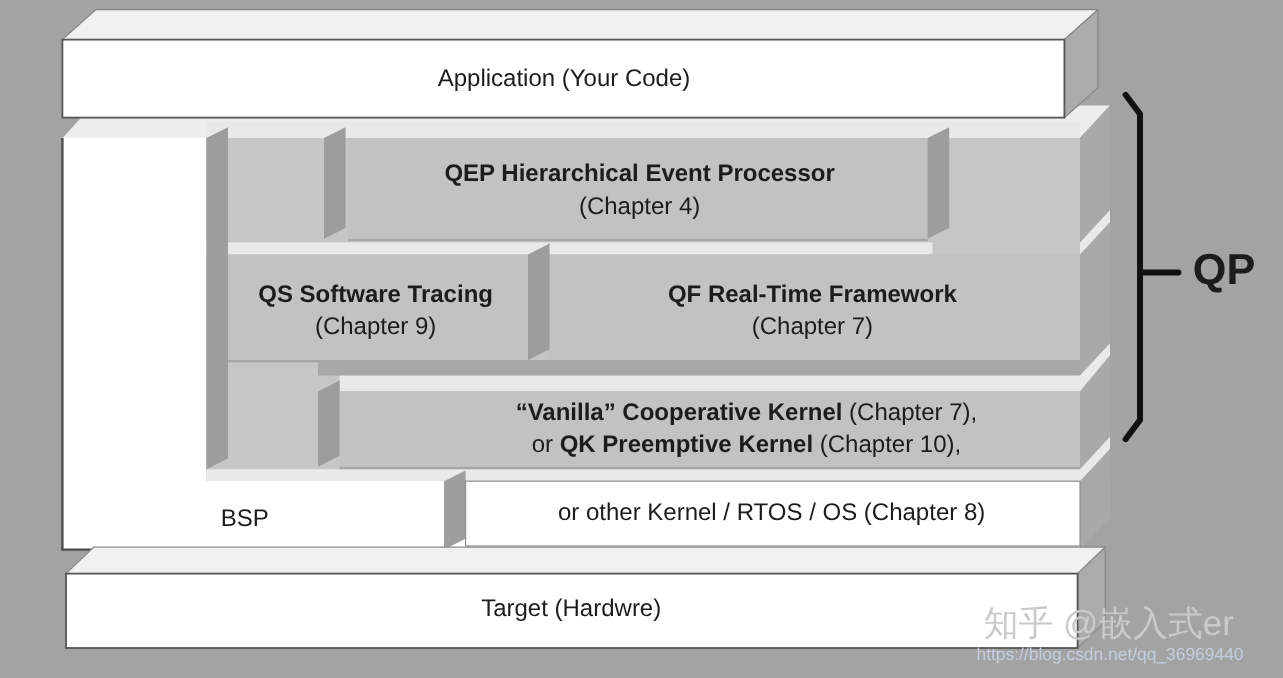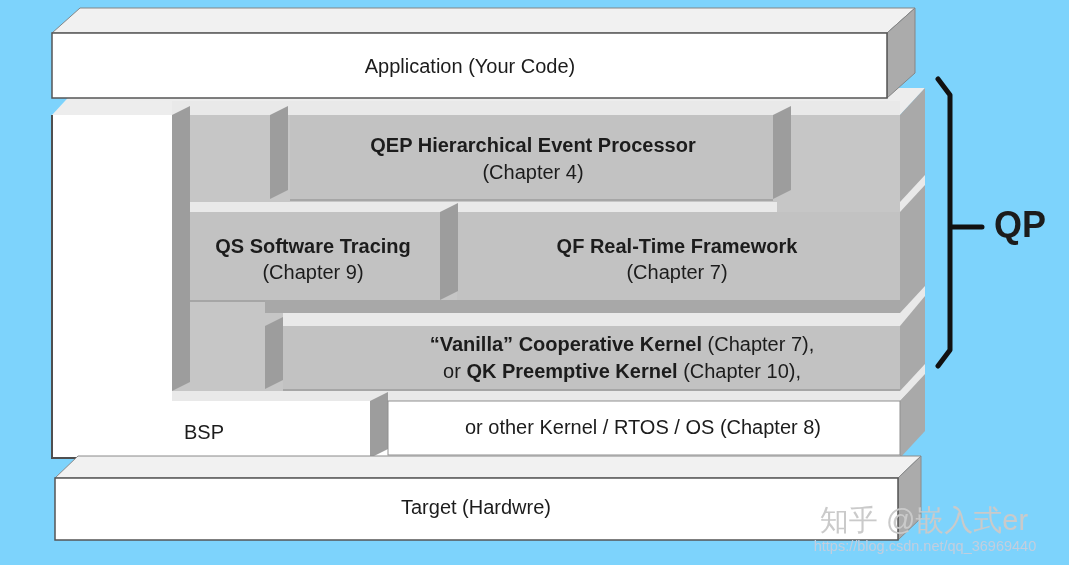--- a/index.html
+++ b/index.html
@@ -4,21 +4,21 @@
 <style>
   html, body {
     margin: 0;
     padding: 0;
     background: #ffffff;
   }
   .stage {
     position: relative;
     width: 1069px;
     height: 565px;
-    background: #7dd3fc;
+    background: #a3a3a3;
     overflow: hidden;
     font-family: "Liberation Sans", sans-serif;
     text-decoration: underline;
   }
   .stage svg { display: block; }
   text {
     font-family: "Liberation Sans", sans-serif;
     fill: #1c1c1c;
   }
   .lbl        { font-size: 20px; font-weight: 400; }

